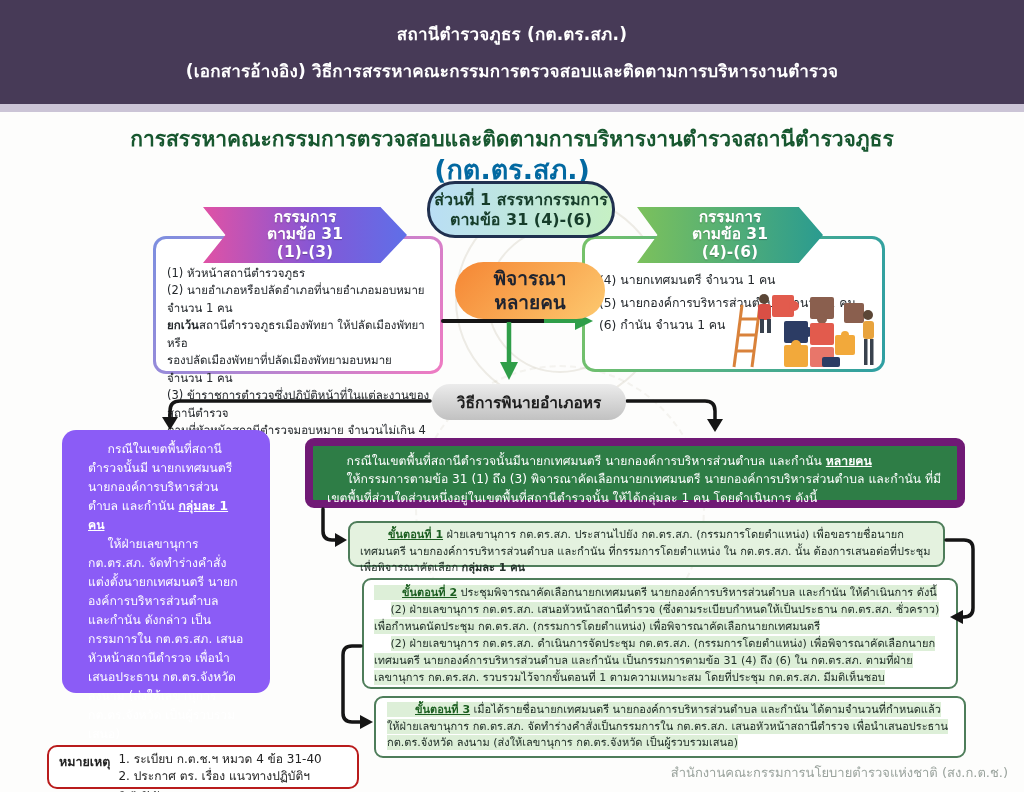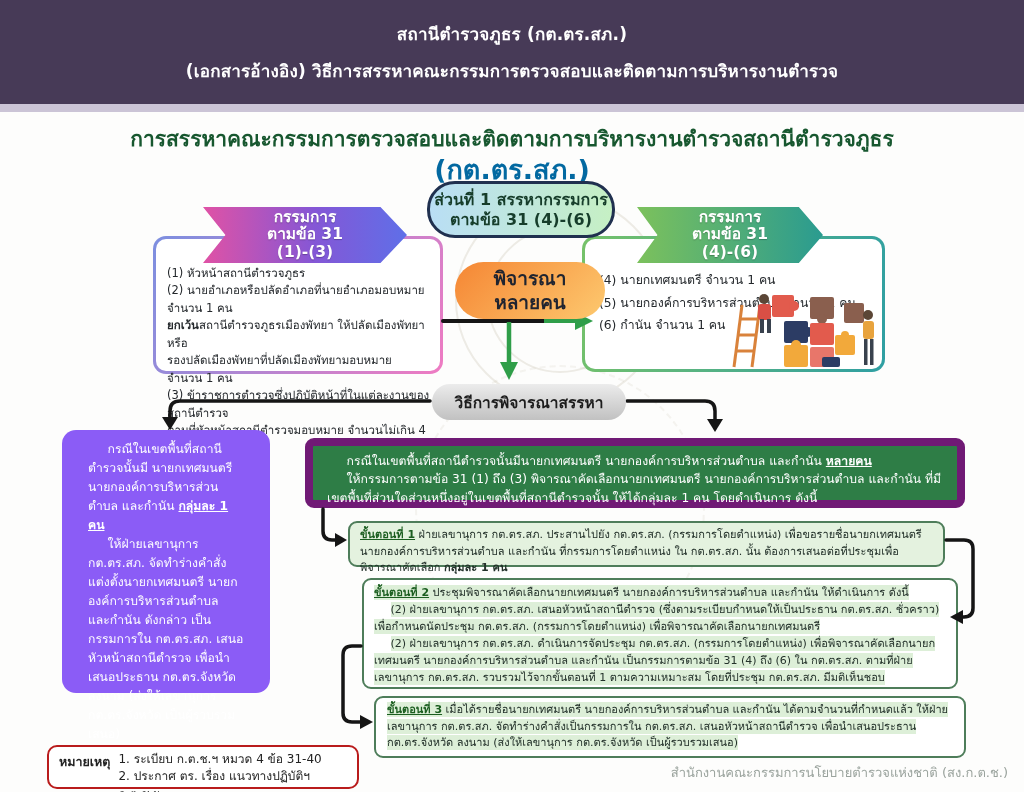--- a/index.html
+++ b/index.html
@@ -72,21 +72,21 @@
                background:#2e7d46; border:8px solid #701a75; color:#fff; padding:6px 12px 6px 14px;
                font-size:12.2px; line-height:1.5; z-index:3;}
   .green-box p { text-indent:1.6em; }
 
   
   .step { position:absolute; border:2px solid #4e7d5a; border-radius:9px; background:#ffffff;
           font-size:11px; line-height:1.5; color:#23312a; padding:4px 10px; z-index:3;}
   .step-1 { left:348px; top:521px; width:597px; height:46px; background:#e4f2df; }
   .step-2 { left:362px; top:578px; width:596px; height:111px; line-height:1.55; }
   .step-3 { left:374px; top:696px; width:592px; height:62px;padding-left:11px; }
-  .step .lbl { color:#1b5e20; font-weight:700; text-decoration:underline; }
+  .step .lbl { color:#1b5e20; font-weight:700; text-decoration:underline;margin-left:28px; }
   .step b { font-weight:700; }
   .hl { background:#ddefd8; box-decoration-break:clone; -webkit-box-decoration-break:clone; padding:1px 0; }
   .step p.ind { text-indent:1.5em; }
 
   
   .note-box { position:absolute; left:47px; top:745px; width:312px; height:44px; border:2px solid #b91c1c;
               border-radius:10px; background:#fff; display:flex; gap:8px; padding:4px 10px; z-index:3;}
   .note-box .nlabel { font-weight:700; font-size:12.5px; color:#222; padding-top:1px; }
   .note-box .nitems { font-size:12px; color:#222; line-height:1.45; }
 
@@ -180,21 +180,21 @@
         <rect x="96" y="66" width="18" height="10" rx="2" fill="#2c3c64"></rect>
         <circle cx="142" cy="24" r="5" fill="#5b4636"></circle>
         <rect x="137" y="30" width="11" height="18" rx="3" fill="#e8a33d"></rect>
         <rect x="138" y="48" width="3.5" height="26" fill="#39424e"></rect>
         <rect x="144" y="48" width="3.5" height="26" fill="#39424e"></rect>
       </svg>
     </div>
   </div>
 
   <div class="method-pill">
-    <div>วิธีการพิจารณาสรรหา</div>
+    <div>วิธีการพินายอำเภอหร</div>
   </div>
 
   <div class="brown-box">
     <p><span>กรณีในเขตพื้นที่สถานีตำรวจนั้นมี นายกเทศมนตรี นายกองค์การบริหารส่วนตำบล และกำนัน </span><span class="bu">กลุ่มละ 1 คน</span></p>
     <p>ให้ฝ่ายเลขานุการ กต.ตร.สภ. จัดทำร่างคำสั่งแต่งตั้งนายกเทศมนตรี นายกองค์การบริหารส่วนตำบล และกำนัน ดังกล่าว เป็นกรรมการใน กต.ตร.สภ. เสนอหัวหน้าสถานีตำรวจ เพื่อนำเสนอประธาน กต.ตร.จังหวัด ลงนาม (ส่งให้เลขานุการ กต.ตร.จังหวัด เป็นผู้รวบรวมเสนอ)</p>
   </div>
 
   <div class="green-box">
     <p><span>กรณีในเขตพื้นที่สถานีตำรวจนั้นมีนายกเทศมนตรี นายกองค์การบริหารส่วนตำบล และกำนัน </span><span class="bu">หลายคน</span></p>
     <p>ให้กรรมการตามข้อ 31 (1) ถึง (3) พิจารณาคัดเลือกนายกเทศมนตรี นายกองค์การบริหารส่วนตำบล และกำนัน ที่มีเขตพื้นที่ส่วนใดส่วนหนึ่งอยู่ในเขตพื้นที่สถานีตำรวจนั้น ให้ได้กลุ่มละ 1 คน โดยดำเนินการ ดังนี้</p>

